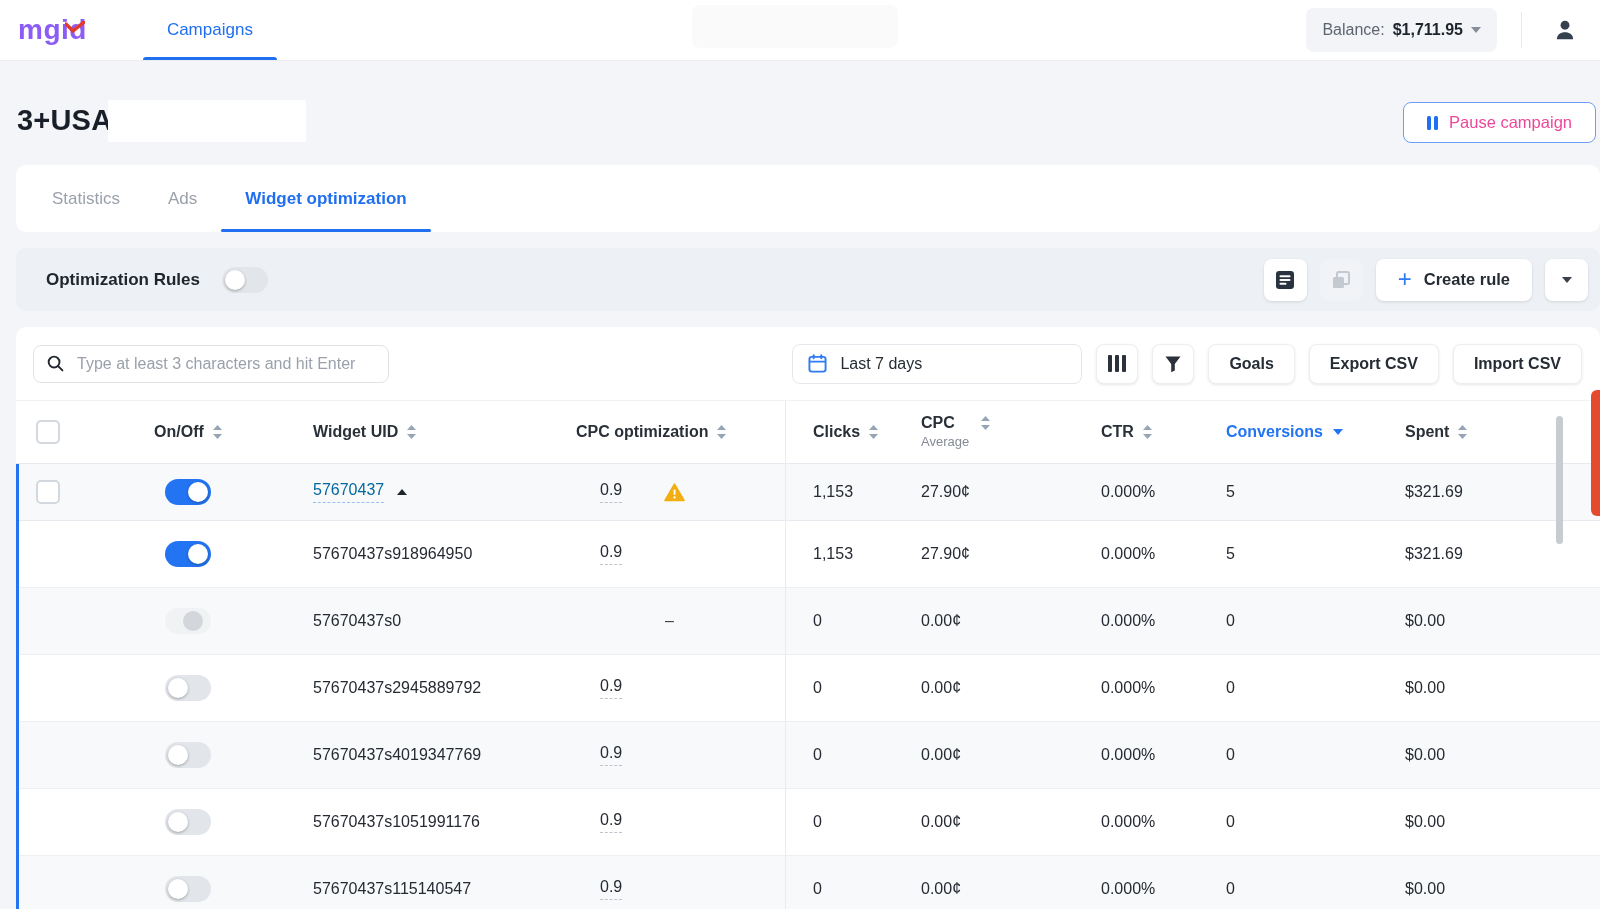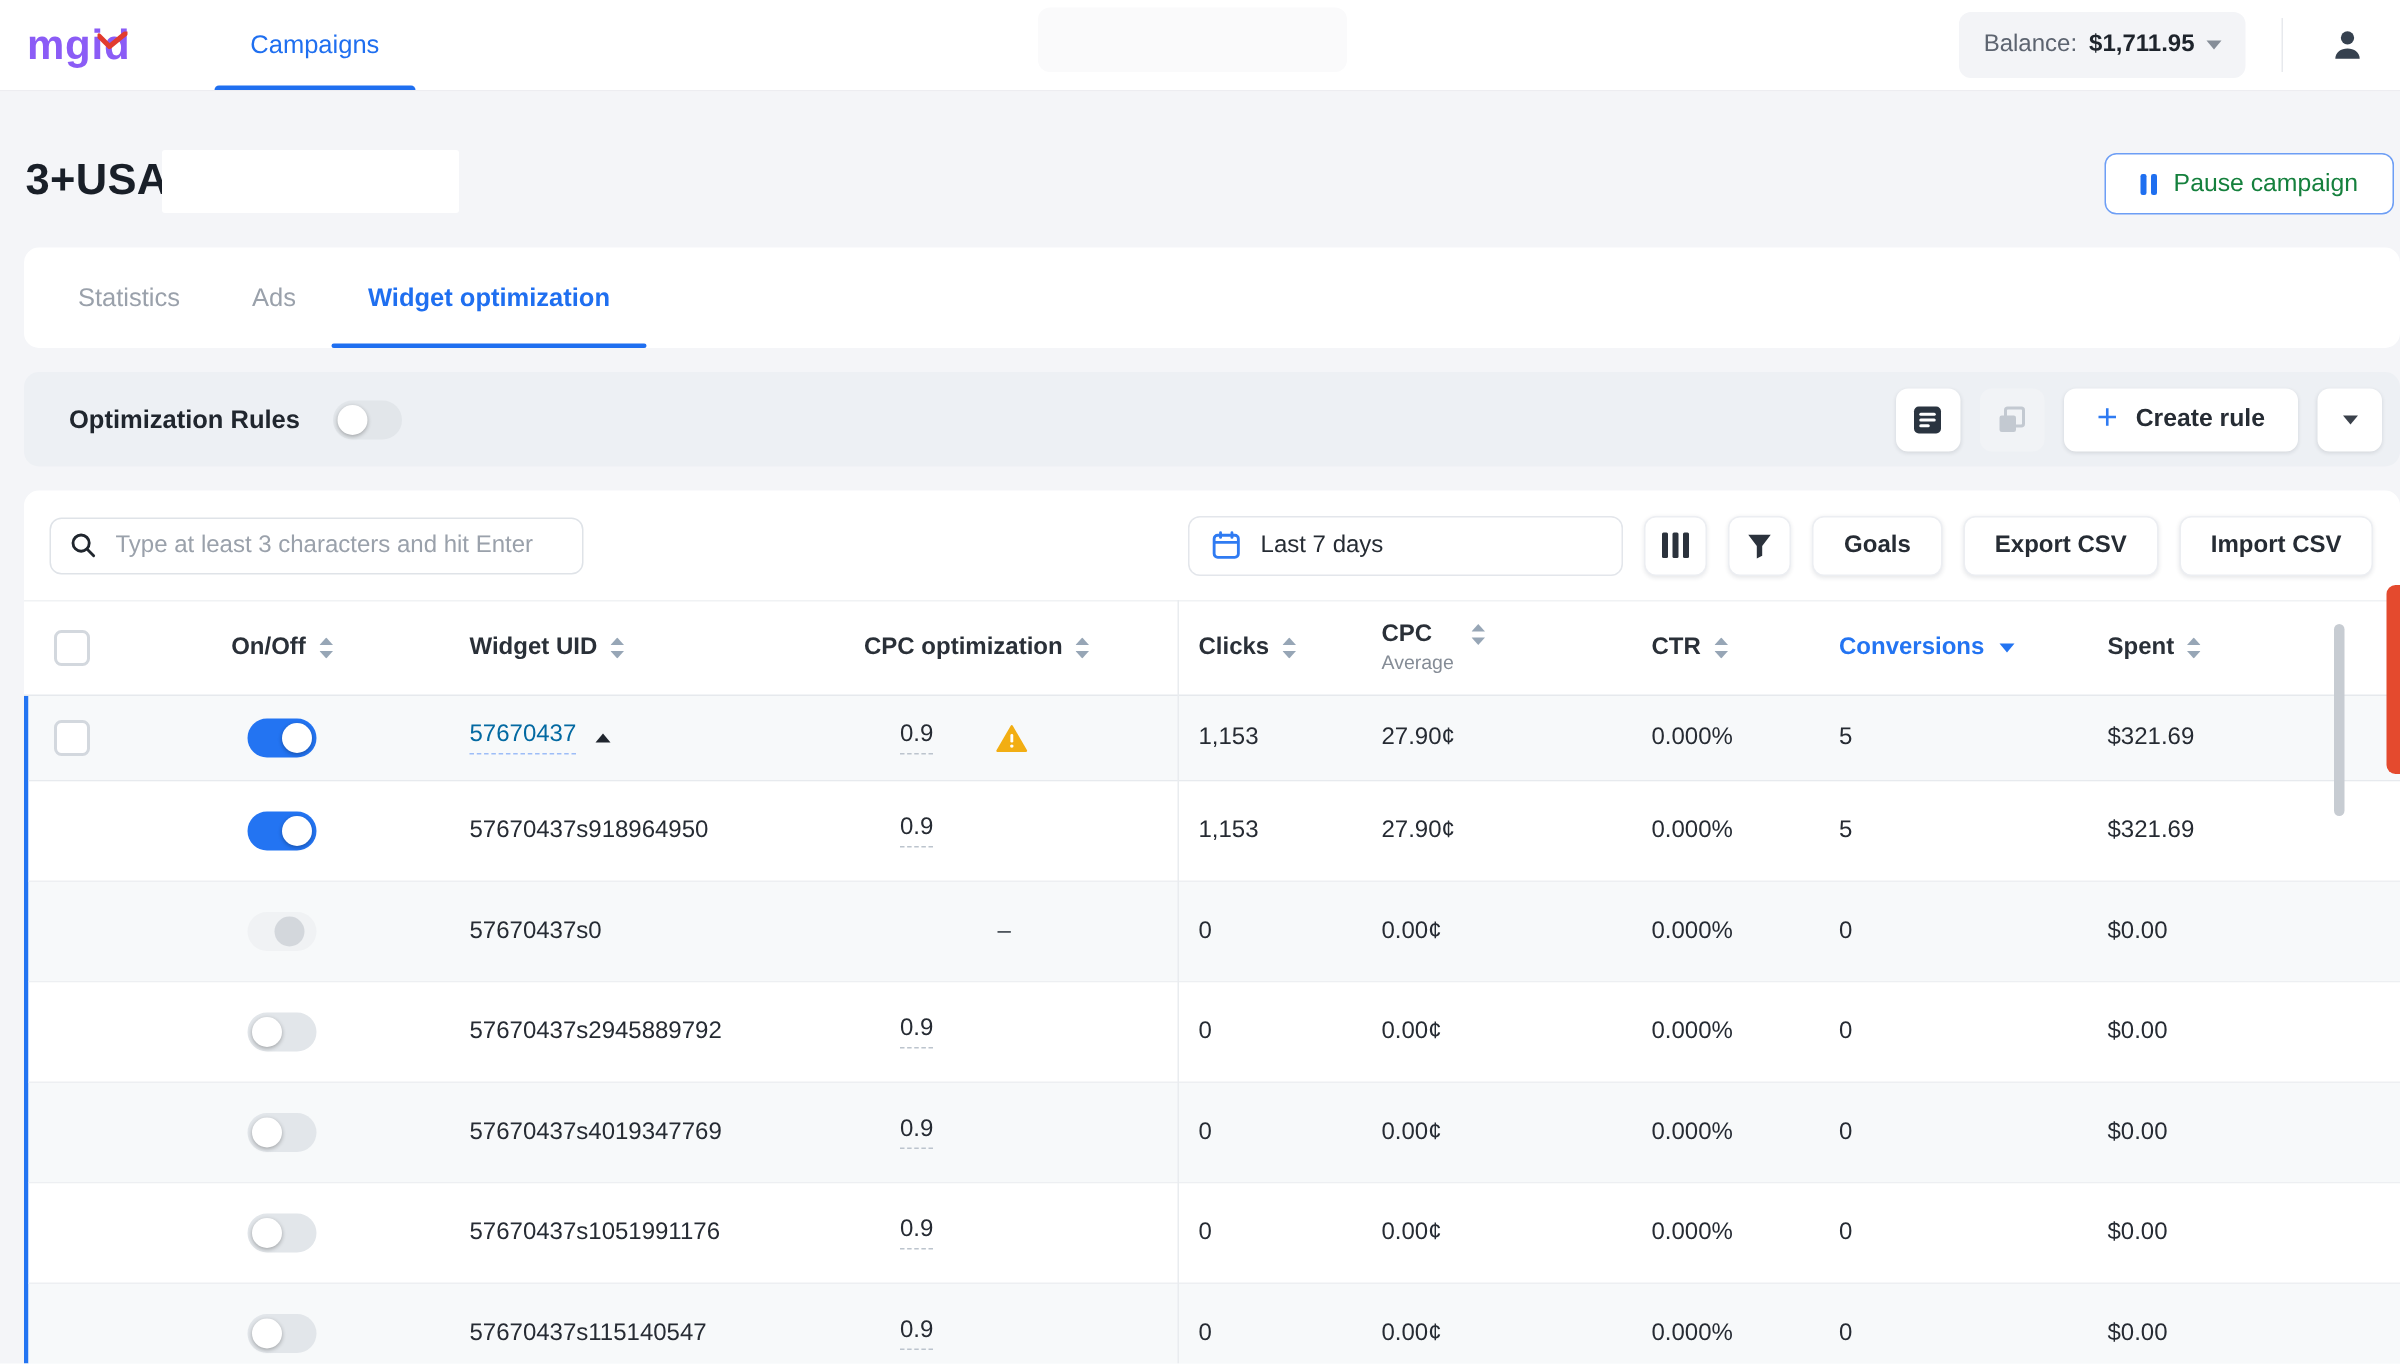--- a/index.html
+++ b/index.html
@@ -31,21 +31,21 @@
   .balance-value{font-weight:bold;color:#1e242c;}
   .caret-down{width:0;height:0;border-left:5px solid transparent;border-right:5px solid transparent;border-top:6px solid #858d98;}
   .top-divider{width:1px;height:36px;background:#e7e9ed;margin:0 20px 0 24px;}
   .avatar-btn{width:46px;height:46px;border-radius:8px;display:flex;align-items:center;justify-content:center;margin-right:12px;cursor:pointer;}
   
   .page-title{position:absolute;left:17px;top:104px;font-size:29px;font-weight:bold;color:#191f28;letter-spacing:.2px;}
   .title-redaction{position:absolute;left:108px;top:100px;width:198px;height:42px;background:#ffffff;border-radius:2px;}
   .pause-btn{
     position:absolute;right:4px;top:102px;height:41px;display:flex;align-items:center;gap:11px;
     background:#fff;border:1.5px solid #6d9ef5;border-radius:8px;padding:0 23px;
-    color:#15803d;font-size:16.5px;font-weight:500;box-sizing:border-box;cursor:pointer;
+    color:#ec4899;font-size:16.5px;font-weight:500;box-sizing:border-box;cursor:pointer;
   }
   .pause-ic{display:flex;gap:3px;}
   .pause-ic i{display:block;width:4px;height:14px;background:#1f6ff0;border-radius:1.5px;}
   
   .tabs-card{
     position:absolute;left:16px;top:165px;width:1584px;height:67px;background:#fff;border-radius:10px;
     display:flex;align-items:stretch;padding-left:12px;box-sizing:border-box;
   }
   .tab{display:flex;align-items:center;padding:0 24px;font-size:17px;font-weight:500;color:#9aa1ab;position:relative;cursor:pointer;}
   .tab.active{color:#1f6ff0;font-weight:600;}
@@ -116,21 +116,21 @@
   }
   .trow.group{height:56px;border-bottom:1px solid #e7eaee;}
   .trow.shaded{background:#f7f9fa;}
   .cell{display:flex;align-items:center;min-width:0;}
   .c-check{padding-left:20px;}
   .trow .c-check{padding-left:17px;}
   .c-onoff{justify-content:center;}
   .c-uid{padding-left:13px;}
   .c-cpcopt-h{padding-left:16px;}
   .c-cpcopt{padding-left:28px;}
-  .c-clicks{padding-left:14px;}
+  .c-clicks{padding-left:28px;}
   .c-cpc{padding-left:16px;}
   .c-ctr{padding-left:16px;}
   .c-conv{padding-left:16px;}
   .c-spent{padding-left:20px;}
   .checkbox{width:24px;height:24px;border:2px solid #d3d8de;border-radius:5px;background:#fff;cursor:pointer;flex:none;box-sizing:border-box;}
   .sort-ic{margin-left:9px;flex:none;display:flex;}
   .hdr-conv{color:#2374f2;}
   .conv-caret{width:0;height:0;border-left:5.5px solid transparent;border-right:5.5px solid transparent;border-top:6.5px solid #2374f2;margin-left:10px;}
   .cpc-hdr{display:flex;flex-direction:column;justify-content:center;line-height:1.15;}
   .cpc-hdr .sub{font-size:13px;font-weight:400;color:#858c96;margin-top:3px;}

